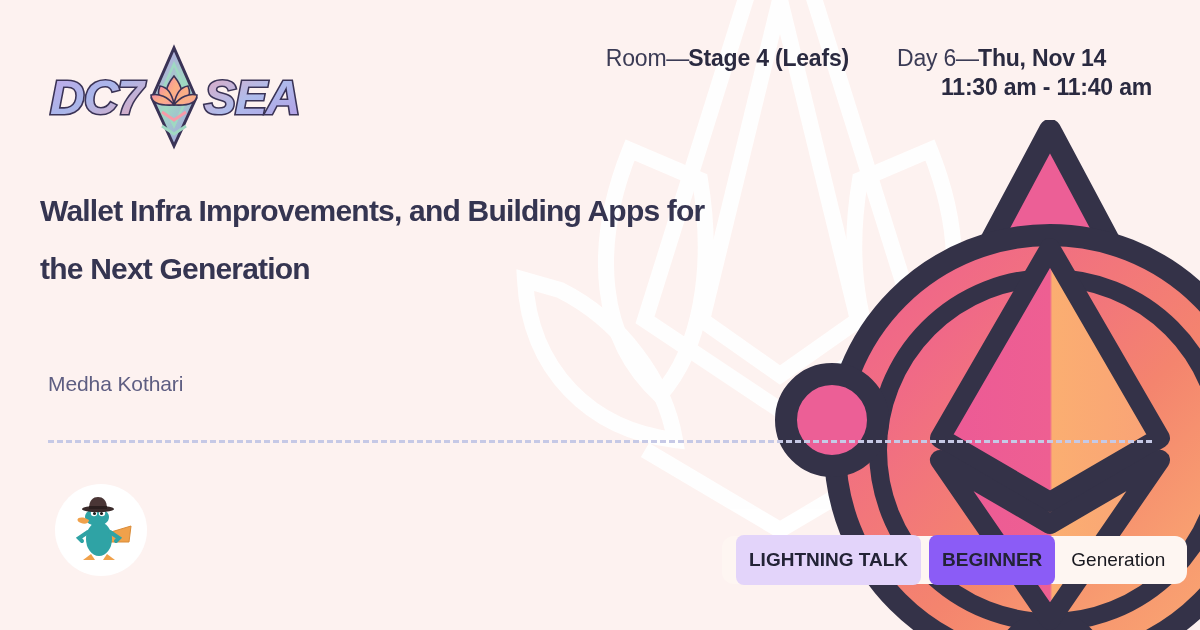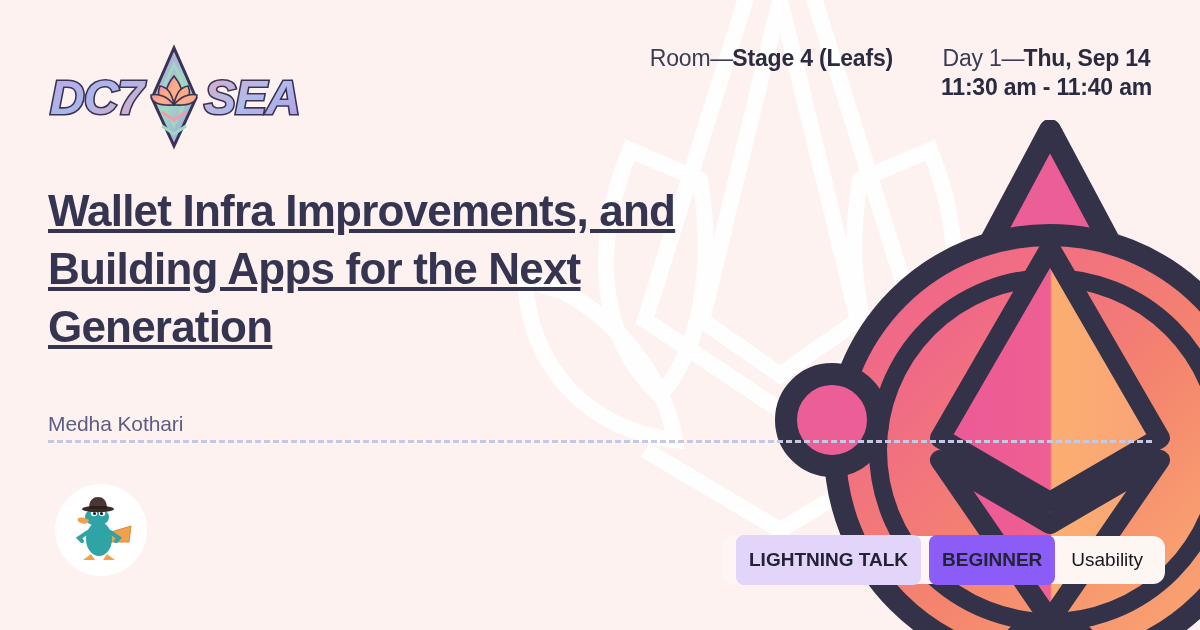--- a/index.html
+++ b/index.html
@@ -42,53 +42,51 @@
   }
 
   
   .meta {
     position:absolute;
     right:48px; top:44px;
     display:flex;
     gap:48px;
     align-items:flex-start;
   }
-  .meta-col { text-align:center; }
+  .meta-col { text-align:left; }
   .meta-line {
     font-size:23px;
     line-height:29px;
     color:#2E2E46;
     white-space:nowrap;
     letter-spacing:-0.2px;
   }
   .meta-label { font-weight:400; color:#3B3B55; }
   .meta-dash  { font-weight:400; color:#3B3B55; letter-spacing:-1px; }
   .meta-value { font-weight:700; color:#2A2A40; }
-  .meta-strong { font-weight:700; color:#2A2A40; }
+  .meta-strong { font-weight:700; color:#2A2A40;margin-left:44px; }
 
   
   .title {
     position:absolute;
-    left:48px; top:182px;
+    left:40px; top:182px;
     width:700px;
-    font-size:44px;
+    font-size:30px;
     line-height:58px;
     font-weight:700;
     color:#353551;
     letter-spacing:-0.8px;
-    text-decoration:underline;
   }
   .speaker {
     position:absolute;
     left:48px; top:372px;
     font-size:21px;
     font-weight:400;
     color:#5E5E82;
     letter-spacing:-0.1px;
-    margin-top:40px;
   }
 
   
   .divider {
     position:absolute;
     left:48px; top:440px;
     width:1104px; height:0;
     border-top:3px dashed #C6C9E6;
   }
 
@@ -228,21 +226,21 @@
   <div class="meta">
 
     <div class="meta-col">
       <div class="meta-line">
         <span class="meta-label">Room</span><span class="meta-dash">—</span><span class="meta-value">Stage 4 (Leafs)</span>
       </div>
     </div>
 
     <div class="meta-col">
       <div class="meta-line">
-        <span class="meta-label">Day 1</span><span class="meta-dash">—</span><span class="meta-value">Thu, Sep 14</span>
+        <span class="meta-label">Day 6</span><span class="meta-dash">—</span><span class="meta-value">Thu, Nov 14</span>
       </div>
       <div class="meta-line meta-strong">11:30 am - 11:40 am</div>
     </div>
 
   </div>
 
   <div class="title">Wallet Infra Improvements, and Building Apps for the Next Generation</div>
   <div class="speaker">Medha Kothari</div>
 
   <div class="divider"></div>
@@ -271,16 +269,16 @@
       <path d="M55 48 L64 54 L61 57" stroke="#2FA3A5" stroke-width="4" fill="none" stroke-linecap="round"></path>
 
       <path d="M36 70 L28 76 L40 76 Z" fill="#F0A14B"></path>
       <path d="M52 70 L60 76 L48 76 Z" fill="#F0A14B"></path>
     </svg>
   </div>
 
   <div class="tags">
     <span class="tag tag-lightning">LIGHTNING TALK</span>
     <span class="tag tag-beginner">BEGINNER</span>
-    <span class="tag tag-plain">Usability</span>
+    <span class="tag tag-plain">Generation</span>
   </div>
 
 </div>
 
 </body></html>

